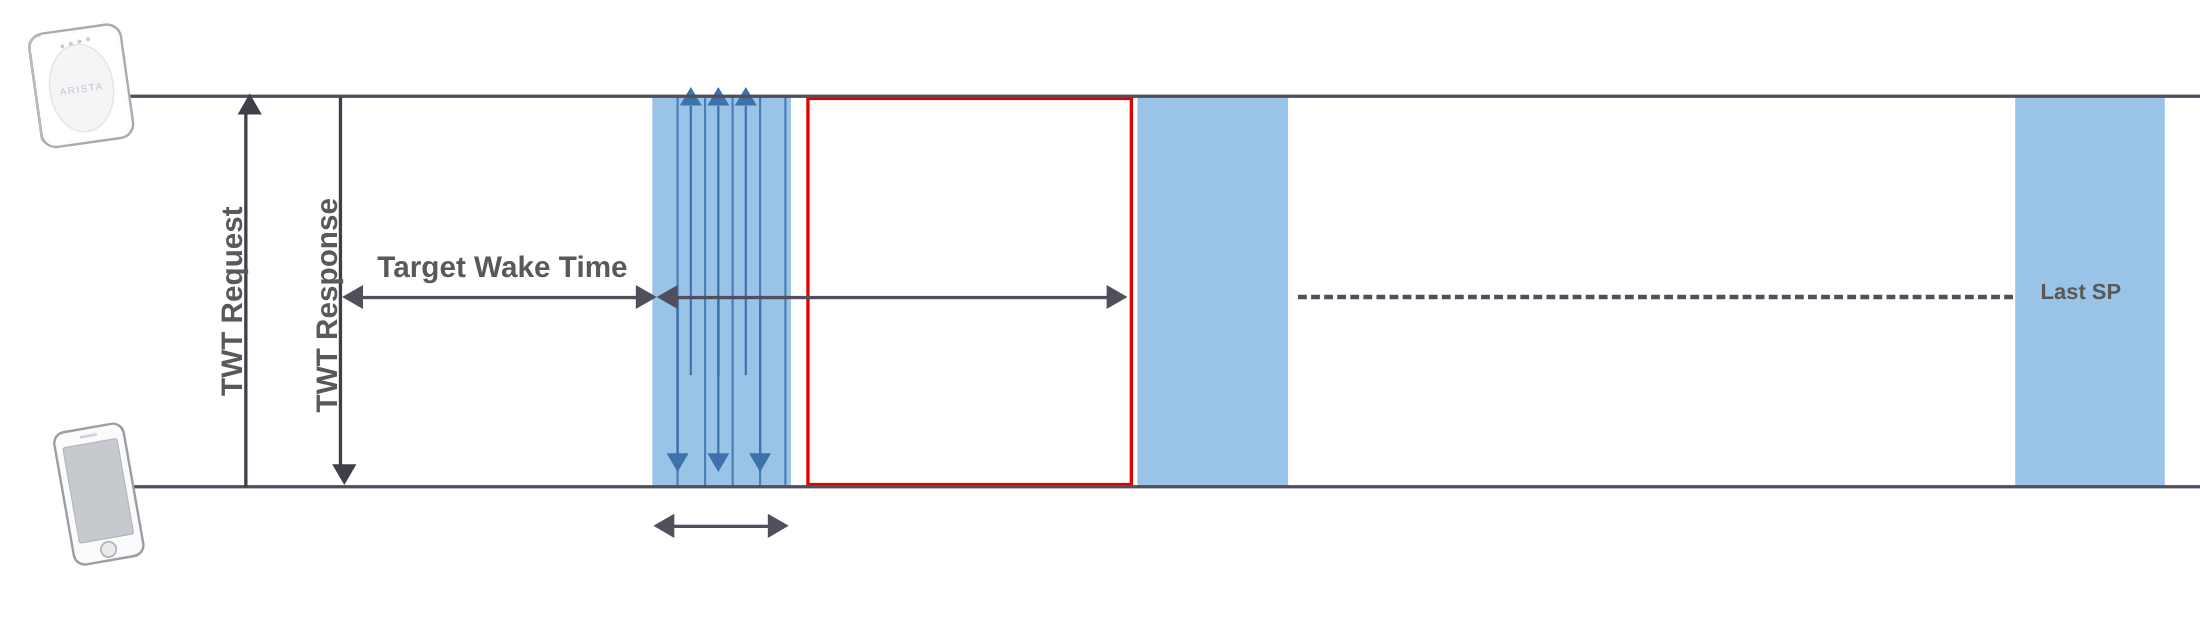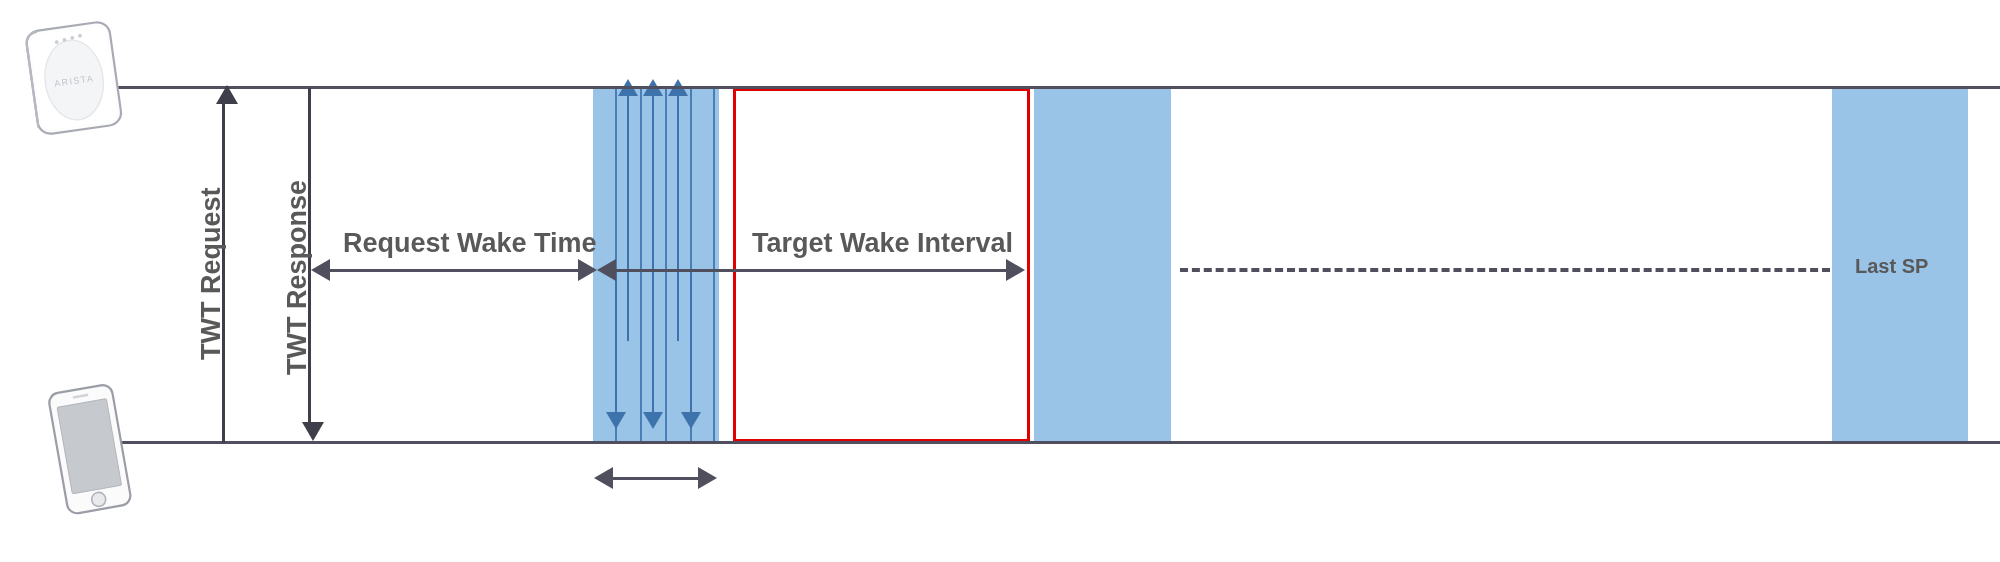--- a/index.html
+++ b/index.html
@@ -206,26 +206,25 @@
   <div class="abs head head-up" style="left:216px; top:85px;"></div>
   <div class="abs lbl lbl-v" style="left:196px; top:360px;">TWT Request</div>
 
   <div class="abs v-line" style="left:308px; top:88px; height:340px;"></div>
   <div class="abs head head-down" style="left:302px; top:422px;"></div>
   <div class="abs lbl lbl-v" style="left:282px; top:375px;">TWT Response</div>
 
   <div class="abs meas-line" style="left:324px; top:269px; width:265px;"></div>
   <div class="abs head head-left" style="left:311px; top:259px;"></div>
   <div class="abs head head-right" style="left:578px; top:259px;"></div>
-  <div class="abs lbl lbl-h" style="left:343px; top:228px;">Request Wake Time</div>
+  <div class="abs lbl lbl-h" style="left:343px; top:228px;">Target Wake Time</div>
 
   <div class="abs meas-line" style="left:610px; top:269px; width:405px;"></div>
   <div class="abs head head-left" style="left:597px; top:259px;"></div>
   <div class="abs head head-right" style="left:1006px; top:259px;"></div>
-  <div class="abs lbl lbl-h" style="left:752px; top:228px;">Target Wake Interval</div>
 
   <div class="abs meas-line" style="left:608px; top:477px; width:97px;"></div>
   <div class="abs head head-left" style="left:594px; top:467px;"></div>
   <div class="abs head head-right" style="left:698px; top:467px;"></div>
 
   <div class="abs" id="dash-line" style="left:1180px; width:650px;"></div>
 
   <div class="abs lbl" id="lbl-last-sp" style="left:1855px; top:255px;">Last SP</div>
 
 </div>

